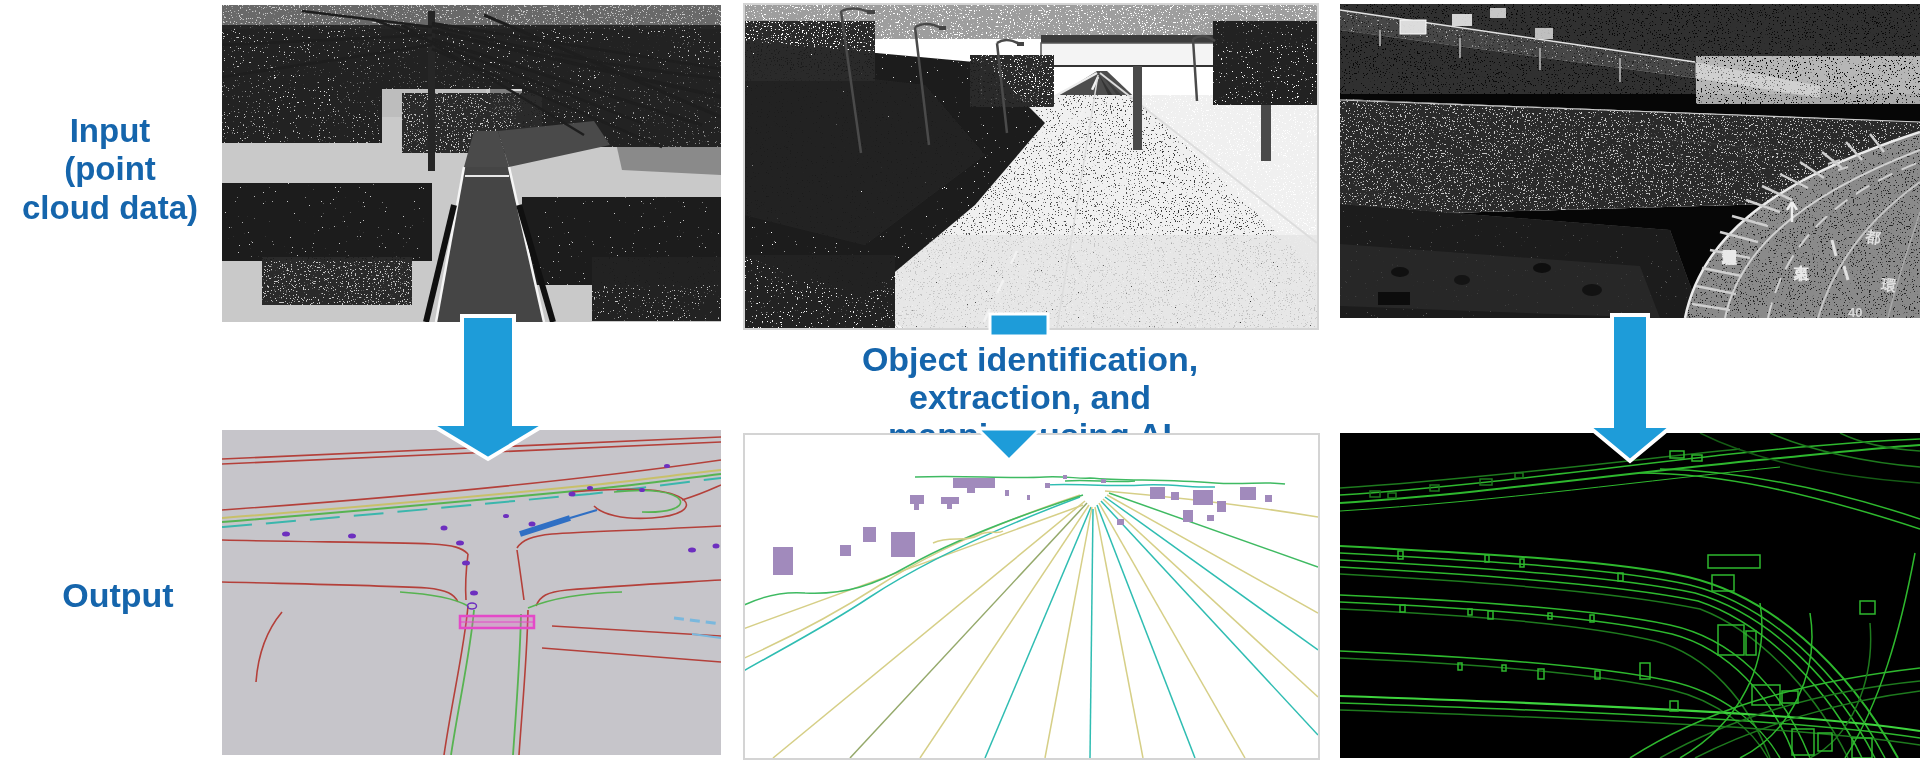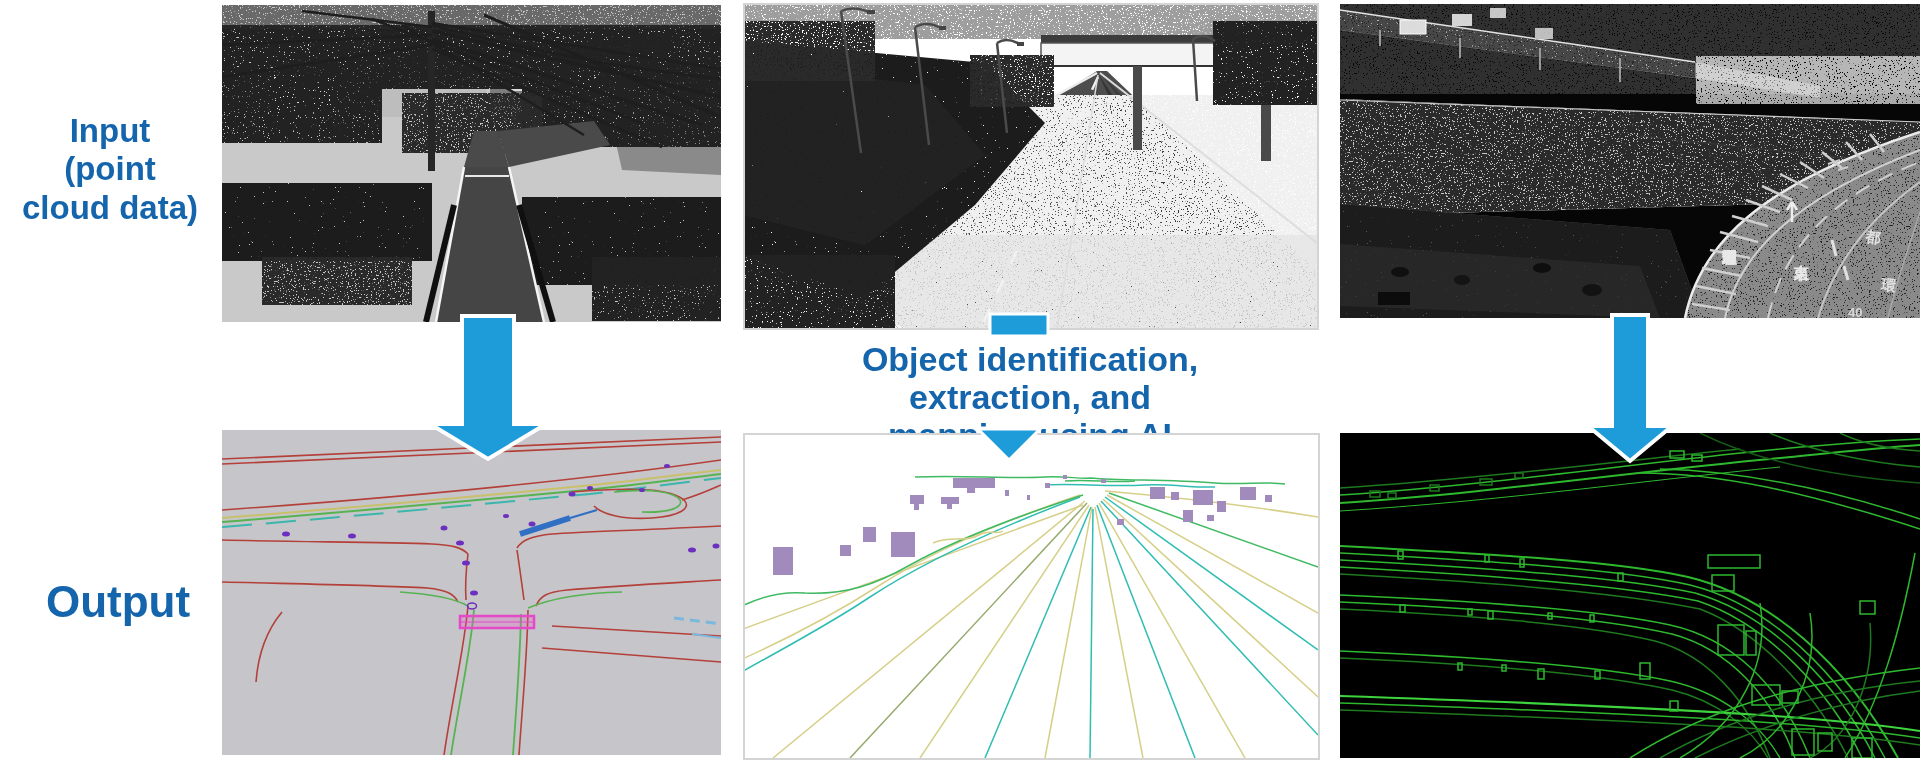--- a/index.html
+++ b/index.html
@@ -5,21 +5,21 @@
   html,body{margin:0;padding:0;background:#ffffff;}
   .canvas{
     position:relative;width:1920px;height:764px;background:#ffffff;overflow:hidden;
     font-family:"Liberation Sans","DejaVu Sans",sans-serif;
   }
   .label{
     position:absolute;font-weight:bold;color:#1565ac;text-align:center;
     white-space:pre-line;line-height:1.16;
   }
   .input-label{left:8px;top:112px;width:204px;font-size:33px;}
-  .output-label{left:20px;top:576px;width:196px;font-size:44px;}
+  .output-label{left:20px;top:576px;width:196px;font-size:34px;}
   .process-text{
     position:absolute;left:810px;top:340px;width:440px;text-align:center;
     font-weight:bold;color:#1565ac;font-size:34px;line-height:1.12;white-space:pre-line;
   }
   .panel{position:absolute;}
   .panel svg{display:block;width:100%;height:100%;}
   .bordered{outline:2px solid #d4d4d4;}
   .overlay{position:absolute;left:0;top:0;pointer-events:none;}
 </style>
 </head>

